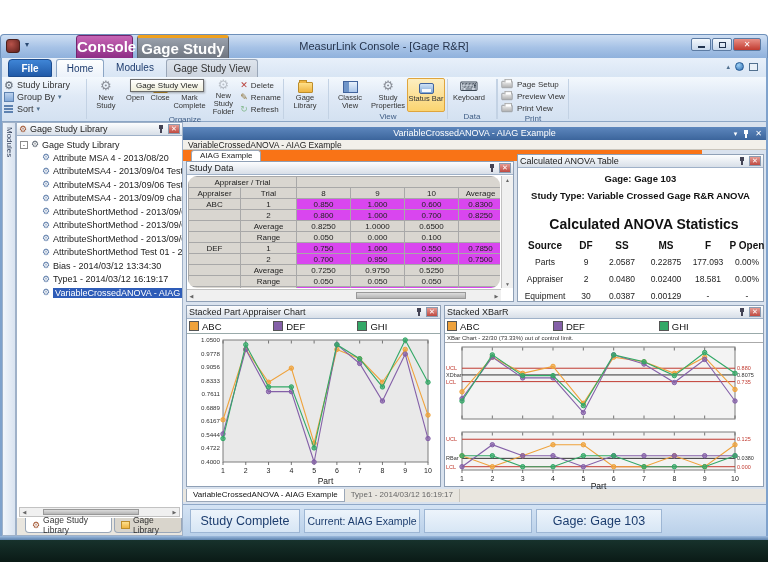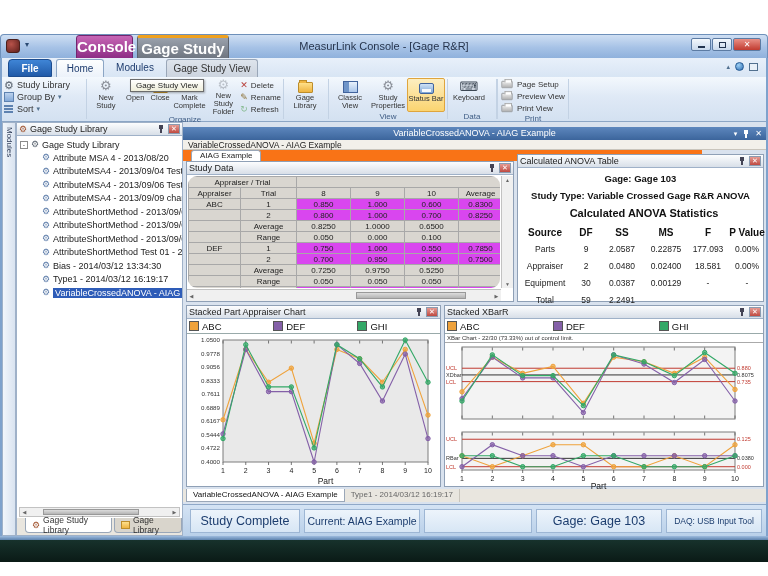--- a/index.html
+++ b/index.html
@@ -148,21 +148,21 @@
     display:flex; flex-direction:column; align-items:center; justify-content:space-between; padding:1px 0; }
   #study-hscroll { position:absolute; left:0; bottom:0; right:12px; height:12px; background:#f0f0f0; border-top:1px solid #c2c2c2;
     display:flex; align-items:center; }
   #study-hscroll .thumb { margin-left:160px; width:110px; height:7px; background:linear-gradient(#dcdcdc,#b4b4b4); border:1px solid #999; }
 
   
   #anova-panel { position:absolute; left:517px; top:154px; width:247px; height:148px; background:#fff; border:1px solid #8fa0b6; }
   #anova-body { position:absolute; left:0; top:14px; right:0; bottom:0; text-align:center; }
   .anova-line1 { font-size:9.5px; font-weight:bold; color:#111; margin-top:4px; }
   .anova-line2 { font-size:9.5px; font-weight:bold; color:#111; margin-top:6px; }
-  .anova-sub { font-size:11px; font-weight:bold; color:#111; margin-top:6px;padding-left:7px; }
+  .anova-sub { font-size:14px; font-weight:bold; color:#111; margin-top:15px;padding-left:7px; }
   #anova-table { margin:5px auto 0; border-collapse:collapse; table-layout:fixed; width:238px; }
   #anova-table th { font-size:10px; font-weight:bold; color:#111; height:16px; }
   #anova-table td { font-size:8.5px; color:#222; height:17px; }
 
   
   .chart-panel { position:absolute; background:#fff; border:1px solid #8fa0b6; }
   #pa-panel { left:186px; top:305px; width:255px; height:182px; }
   #xb-panel { left:444px; top:305px; width:320px; height:182px; }
   .legend { height:15px; background:#fff; border-bottom:1px solid #9aa; display:flex; align-items:center; }
   .lg-entry { width:33.3%; display:flex; align-items:center; gap:3px; padding-left:2px; font-size:9.5px; color:#111; }
@@ -568,21 +568,21 @@
       <div class="anova-line2">Study Type: Variable Crossed Gage R&amp;R ANOVA</div>
       <div class="anova-sub">Calculated ANOVA Statistics</div>
       <table id="anova-table">
         <thead>
             <tr>
           <th style="width:54px;margin-left:48px;">Source</th>
           <th style="width:28px;">DF</th>
           <th style="width:44px;">SS</th>
           <th style="width:44px;">MS</th>
           <th style="width:40px;">F</th>
-          <th style="width:38px;">P Value</th>
+          <th style="width:38px;">P Open</th>
         </tr>
           </thead>
         <tbody id="anova-rows">
             <tr>
               <td>Parts</td>
               <td>9</td>
               <td>2.0587</td>
               <td>0.22875</td>
               <td>177.093</td>
               <td>0.00%</td>
@@ -884,20 +884,19 @@
   <div id="bottom-tabs">
     <div class="btab active">VariableCrossedANOVA - AIAG Example</div>
     <div class="btab">Type1 - 2014/03/12 16:19:17</div>
   </div>
 
   <div id="statusbar">
     <div class="seg" id="seg-0">Study Complete</div>
     <div class="seg" id="seg-1">Current: AIAG Example</div>
     <div class="seg" id="seg-2"></div>
     <div class="seg" id="seg-3">Gage: Gage 103</div>
-    <div class="seg" id="seg-4">DAQ: USB Input Tool</div>
   </div>
 
   <div id="frame-left"></div>
   <div id="frame-right"></div>
   <div id="frame-bottom"></div>
   <div id="desk-strip"></div>
 </div>
 
 </body></html>

